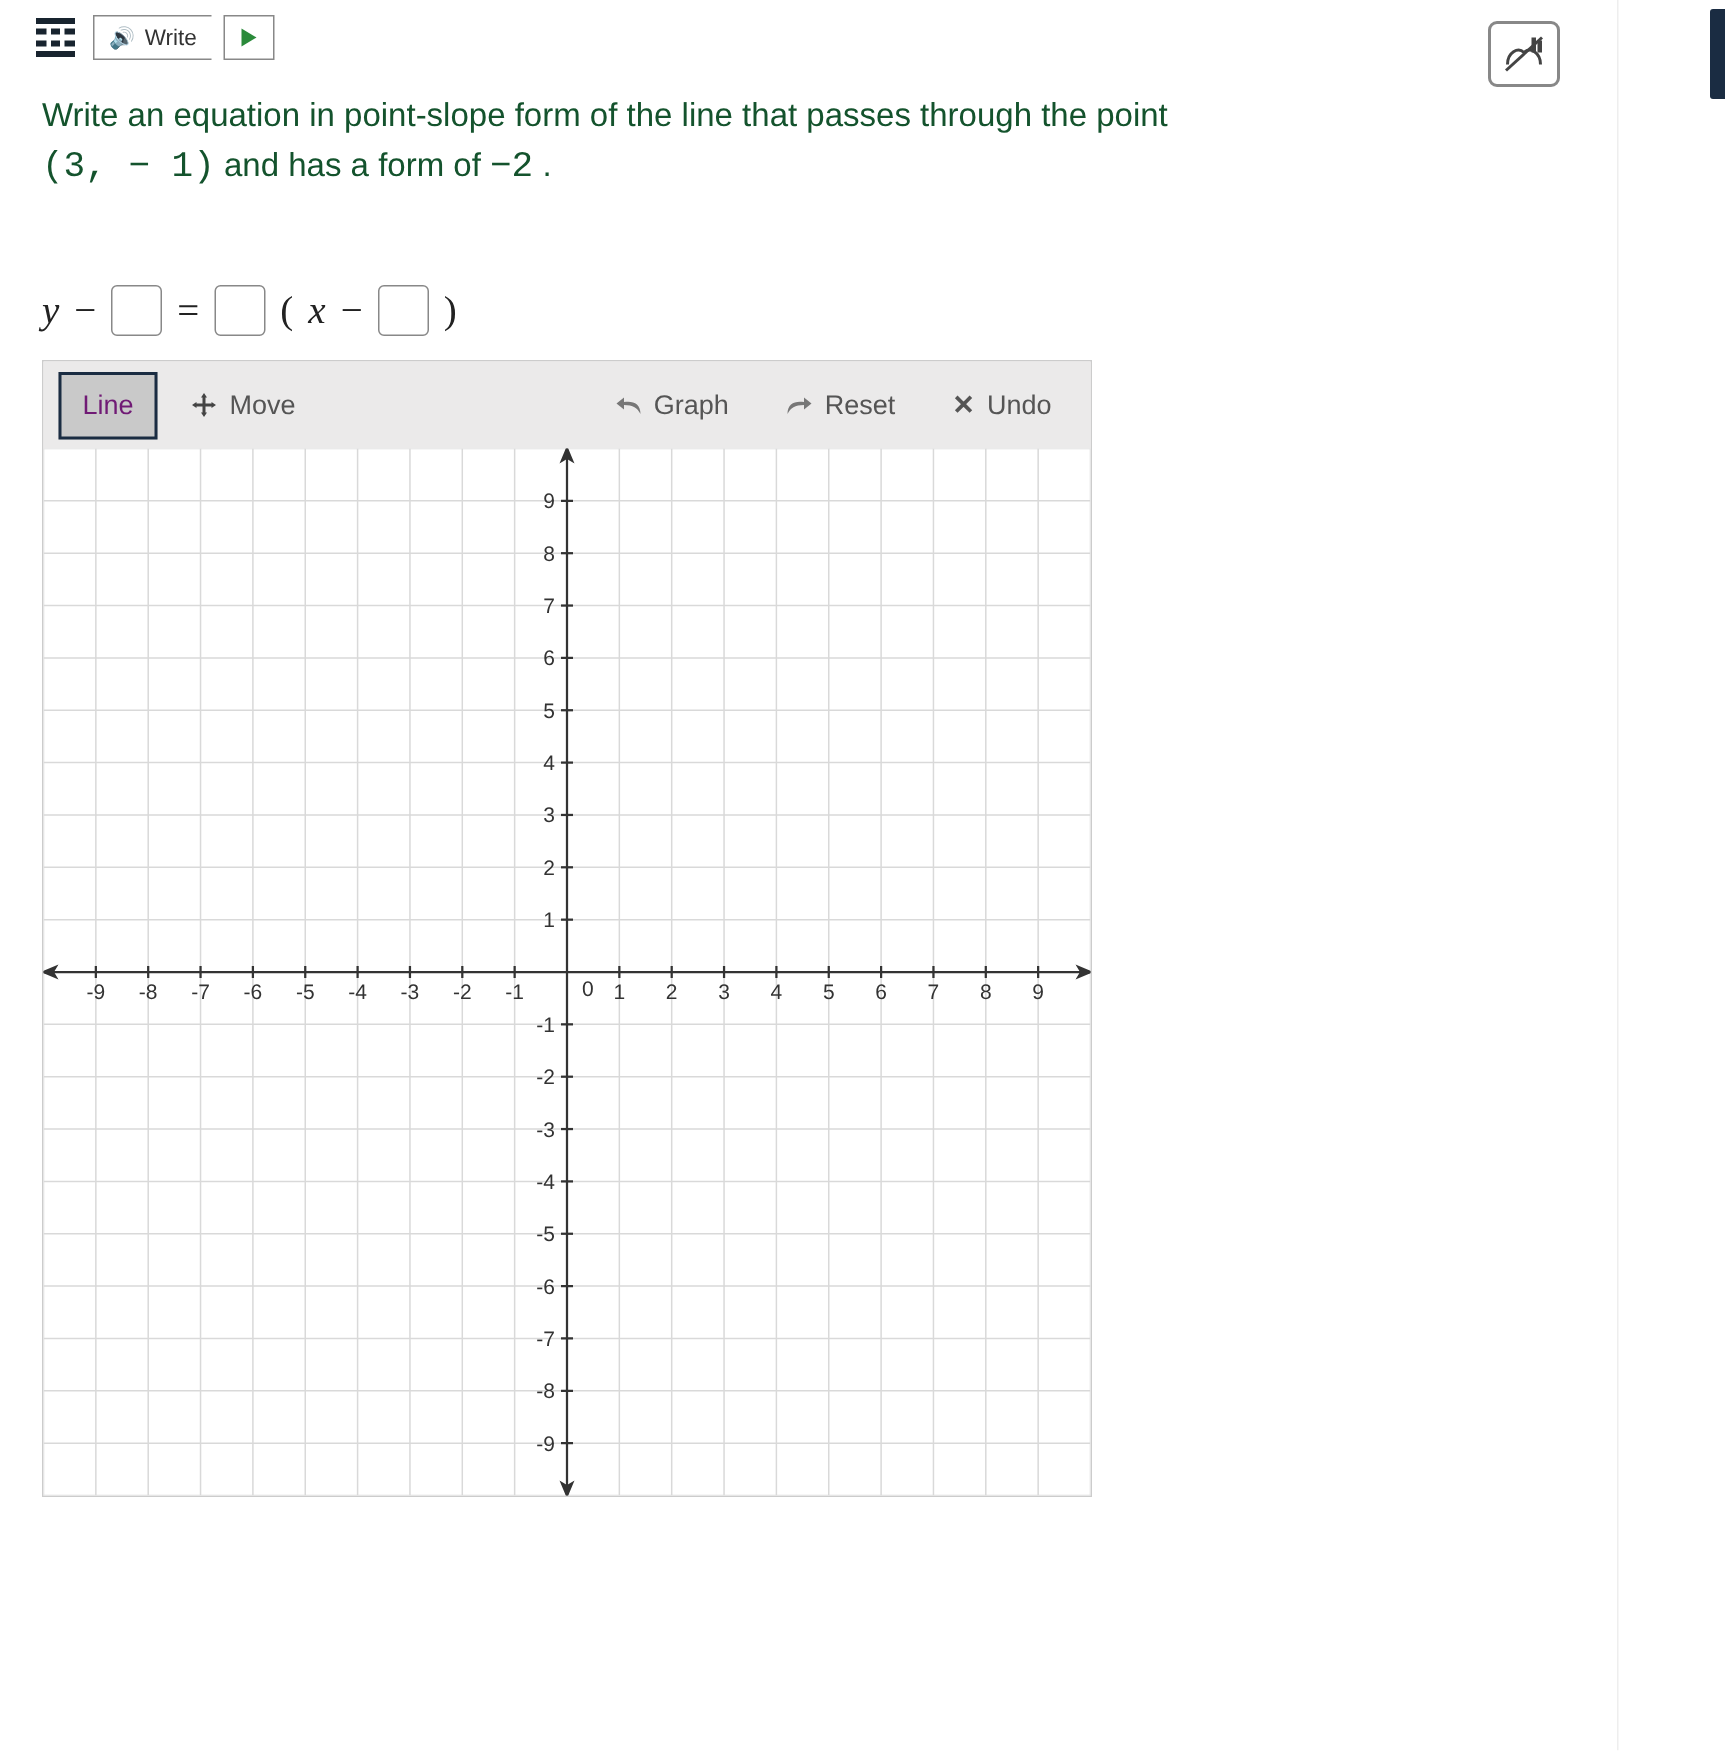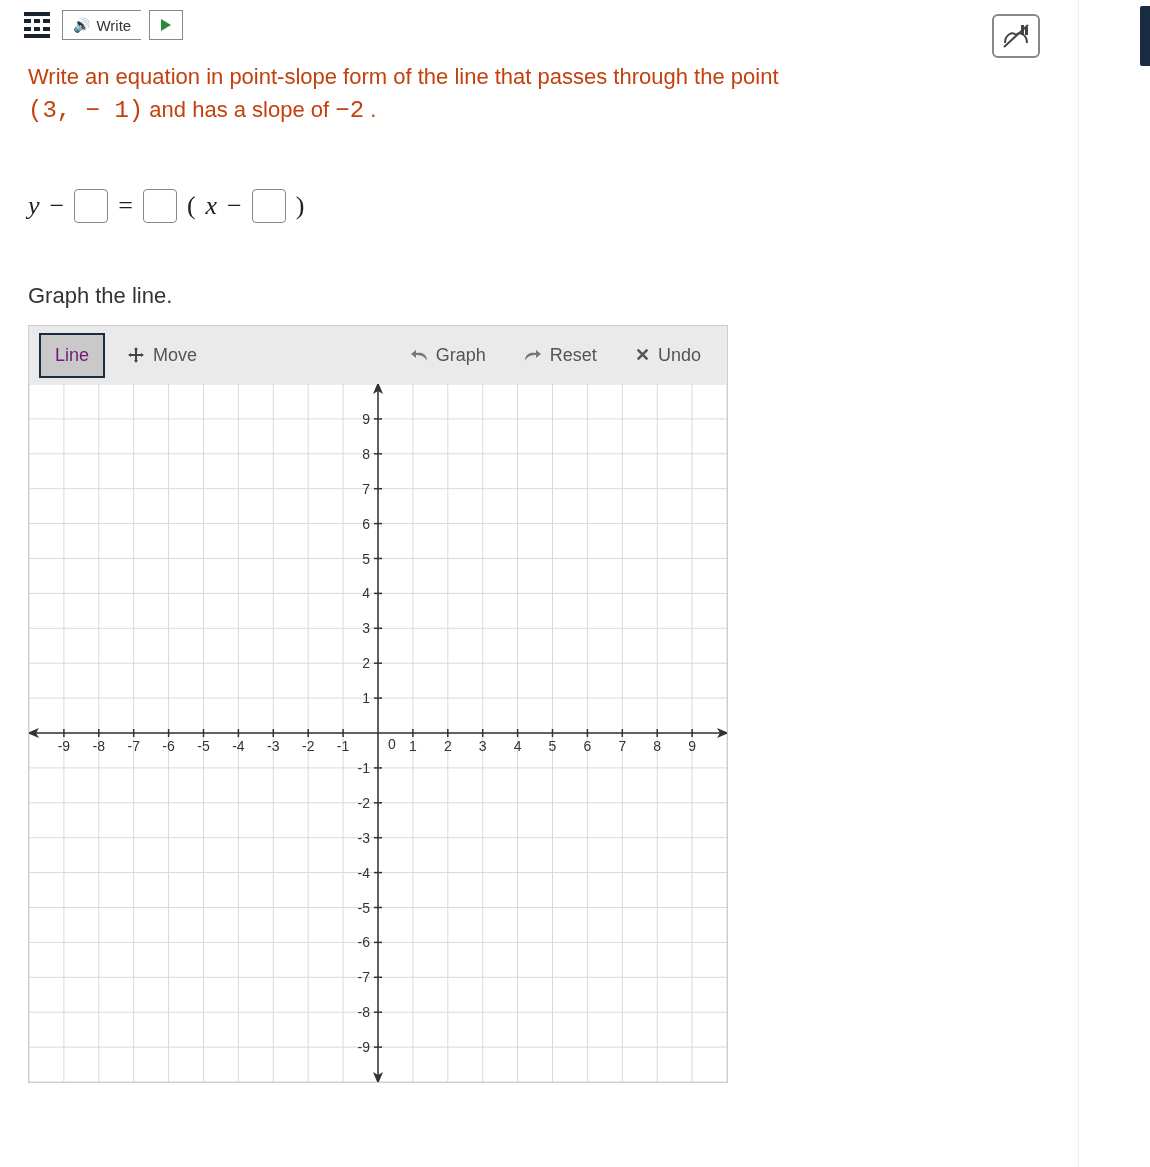--- a/index.html
+++ b/index.html
@@ -89,21 +89,21 @@
   height:60px;
   width:10px;
   border-radius:2px 0 0 2px;
 }
 .content {
   padding: 10px 28px;
   max-width: 920px;
 }
 .question {
   font-size: 22px;
-  color: #c2410c;
+  color: #14532d;
   line-height: 1.5;
 }
 .math-point {
   font-family: Liberation Mono, monospace;
   font-size: 24px;
 }
 .equation-row {
   display:flex;
   align-items:center;
   gap:10px;
@@ -210,39 +210,38 @@
 </div>
 
 <div class="right-slab">
   <div class="notch"></div>
 </div>
 
 <div class="content">
   <p class="question">
     <span>Write an equation in point-slope form of the line that passes through the point</span><br>
     <span class="math-point">(3, − 1)</span>
-    <span> and has a slope of </span>
+    <span> and has a form of </span>
     <span class="math-point">−2</span>
     <span> .</span>
   </p>
 
   <div class="equation-row">
     <span>y</span>
     <span class="up">−</span>
     <input class="blank-input" value="" style="">
     <span class="up">=</span>
     <input class="blank-input" value="" style="">
     <span class="up">(</span>
     <span>x</span>
     <span class="up">−</span>
     <input class="blank-input" value="" style="">
     <span class="up">)</span>
   </div>
 
-  <p class="subhead">Graph the line.</p>
 
   <div class="graph-shell">
     <div class="graph-toolbar">
       <div class="tool-btn active">
         <span>Line</span>
       </div>
       <div class="tool-btn">
         <svg width="18" height="18" viewBox="0 0 18 18">
           <path d="M9 1 L11 4 L10 4 L10 8 L14 8 L14 7 L17 9 L14 11 L14 10 L10 10 L10 14 L11 14 L9 17 L7 14 L8 14 L8 10 L4 10 L4 11 L1 9 L4 7 L4 8 L8 8 L8 4 L7 4 Z" fill="#444"></path>
         </svg>

